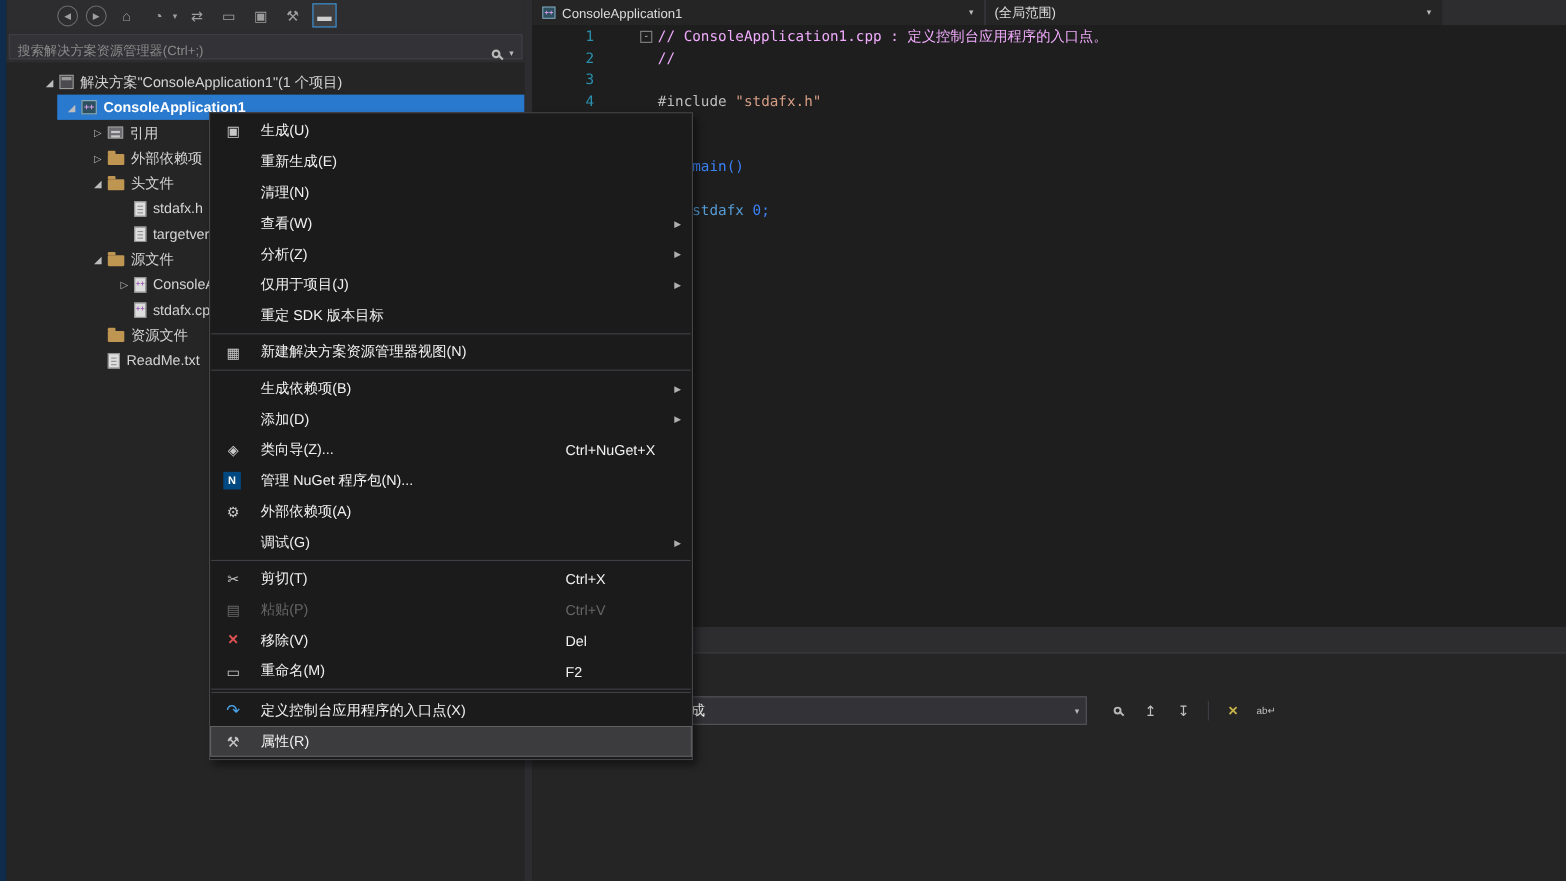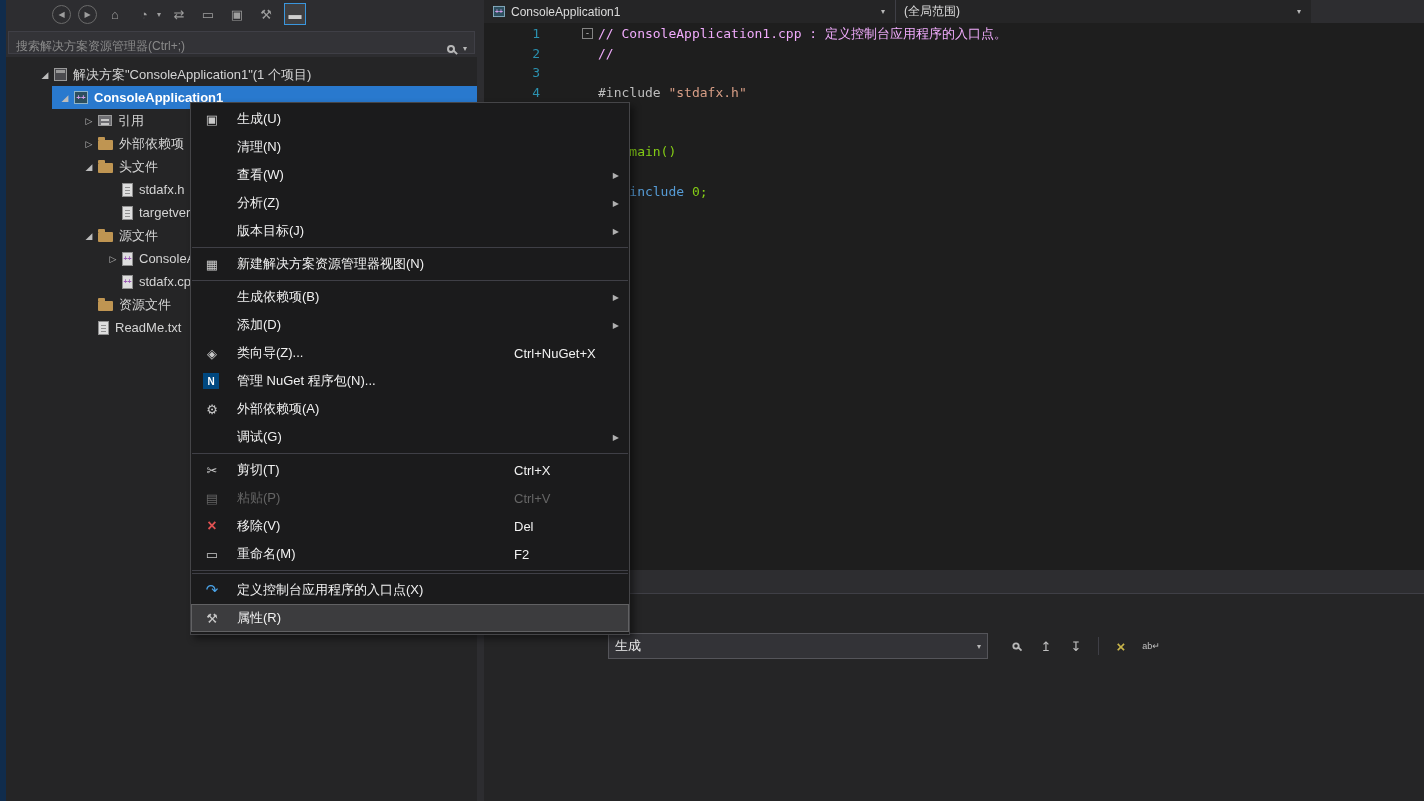--- a/index.html
+++ b/index.html
@@ -65,21 +65,21 @@
 
 .code-area{position:absolute;left:0;top:23px;width:940px;height:547px;background:#1e1e1e;padding-left:14px;padding-top:1px}
 .code-line{height:19.7px;line-height:19.7px;display:flex;font-family:"DejaVu Sans Mono",monospace;font-size:13px;white-space:pre}
 .ln{width:56px;text-align:right;padding-right:14px;color:#2b91af;flex:none}
 .fold{width:44px;position:relative;flex:none}
 .fold-box{position:absolute;right:5px;top:4px;width:11px;height:11px;border:1px solid #848484;color:#c8c8c8;font-size:9px;line-height:9px;text-align:center;background:#1e1e1e;font-family:"DejaVu Sans Mono",monospace}
 .code{white-space:pre}
 .code .comment{color:#f0abfc}
 .code .keyword{color:#569cd6}
 .code .string{color:#d69d85}
-.code .plain{color:#84cc16}
+.code .plain{color:#3b82f6}
 .code .directive{color:#bdbdbd}
 
 .bottom-strip{position:absolute;left:0;top:570px;width:940px;height:23px;background:#2d2d30}
 
 
 .output-panel{position:absolute;left:0;top:593px;width:940px;height:208px;background:#252526;border-top:1px solid #3f3f46}
 .out-toolbar{position:absolute;left:0;right:0;top:38px;height:28px;display:flex;align-items:center}
 .out-combo{margin-left:124px;width:380px;height:26px;background:#333337;border:1px solid #55555a;display:flex;align-items:center;padding:0 6px;font-size:13px;color:#f1f1f1}
 .out-combo-txt{flex:1;white-space:nowrap;overflow:hidden}
 .out-tools{display:flex;align-items:center;margin-left:16px;gap:6px}
@@ -267,21 +267,21 @@
         <span class="code"><span class="keyword">int </span><span class="plain">main()</span></span>
       </div>
       <div class="code-line">
         <span class="ln">8</span>
         <span class="fold"></span>
         <span class="code"><span class="plain">{</span></span>
       </div>
       <div class="code-line">
         <span class="ln">9</span>
         <span class="fold"></span>
-        <span class="code"><span class="plain">    </span><span class="keyword">include</span><span class="plain"> 0;</span></span>
+        <span class="code"><span class="plain">    </span><span class="keyword">stdafx</span><span class="plain"> 0;</span></span>
       </div>
       <div class="code-line">
         <span class="ln">10</span>
         <span class="fold"></span>
         <span class="code"><span class="plain">}</span></span>
       </div>
     </div>
 
     <div class="bottom-strip"></div>
 
@@ -304,33 +304,39 @@
       </div>
     </div>
   </div>
 
   <div class="context-menu">
     <div class="menu-item">
       <span class="mi">▣</span>
       <span class="ml">生成(U)</span>
     </div>
     <div class="menu-item">
+        <span class="ml">重新生成(E)</span>
+      </div>
+    <div class="menu-item">
         <span class="ml">清理(N)</span>
       </div>
     <div class="menu-item">
         <span class="ml">查看(W)</span>
         <span class="sub">▶</span>
       </div>
     <div class="menu-item">
         <span class="ml">分析(Z)</span>
         <span class="sub">▶</span>
       </div>
     <div class="menu-item">
-        <span class="ml">版本目标(J)</span>
-        <span class="sub">▶</span>
+        <span class="ml">仅用于项目(J)</span>
+        <span class="sub">▶</span>
+      </div>
+    <div class="menu-item">
+        <span class="ml">重定 SDK 版本目标</span>
       </div>
     <div class="menu-sep"></div>
     <div class="menu-item">
       <span class="mi">▦</span>
       <span class="ml">新建解决方案资源管理器视图(N)</span>
     </div>
     <div class="menu-sep"></div>
     <div class="menu-item">
         <span class="ml">生成依赖项(B)</span>
         <span class="sub">▶</span>

